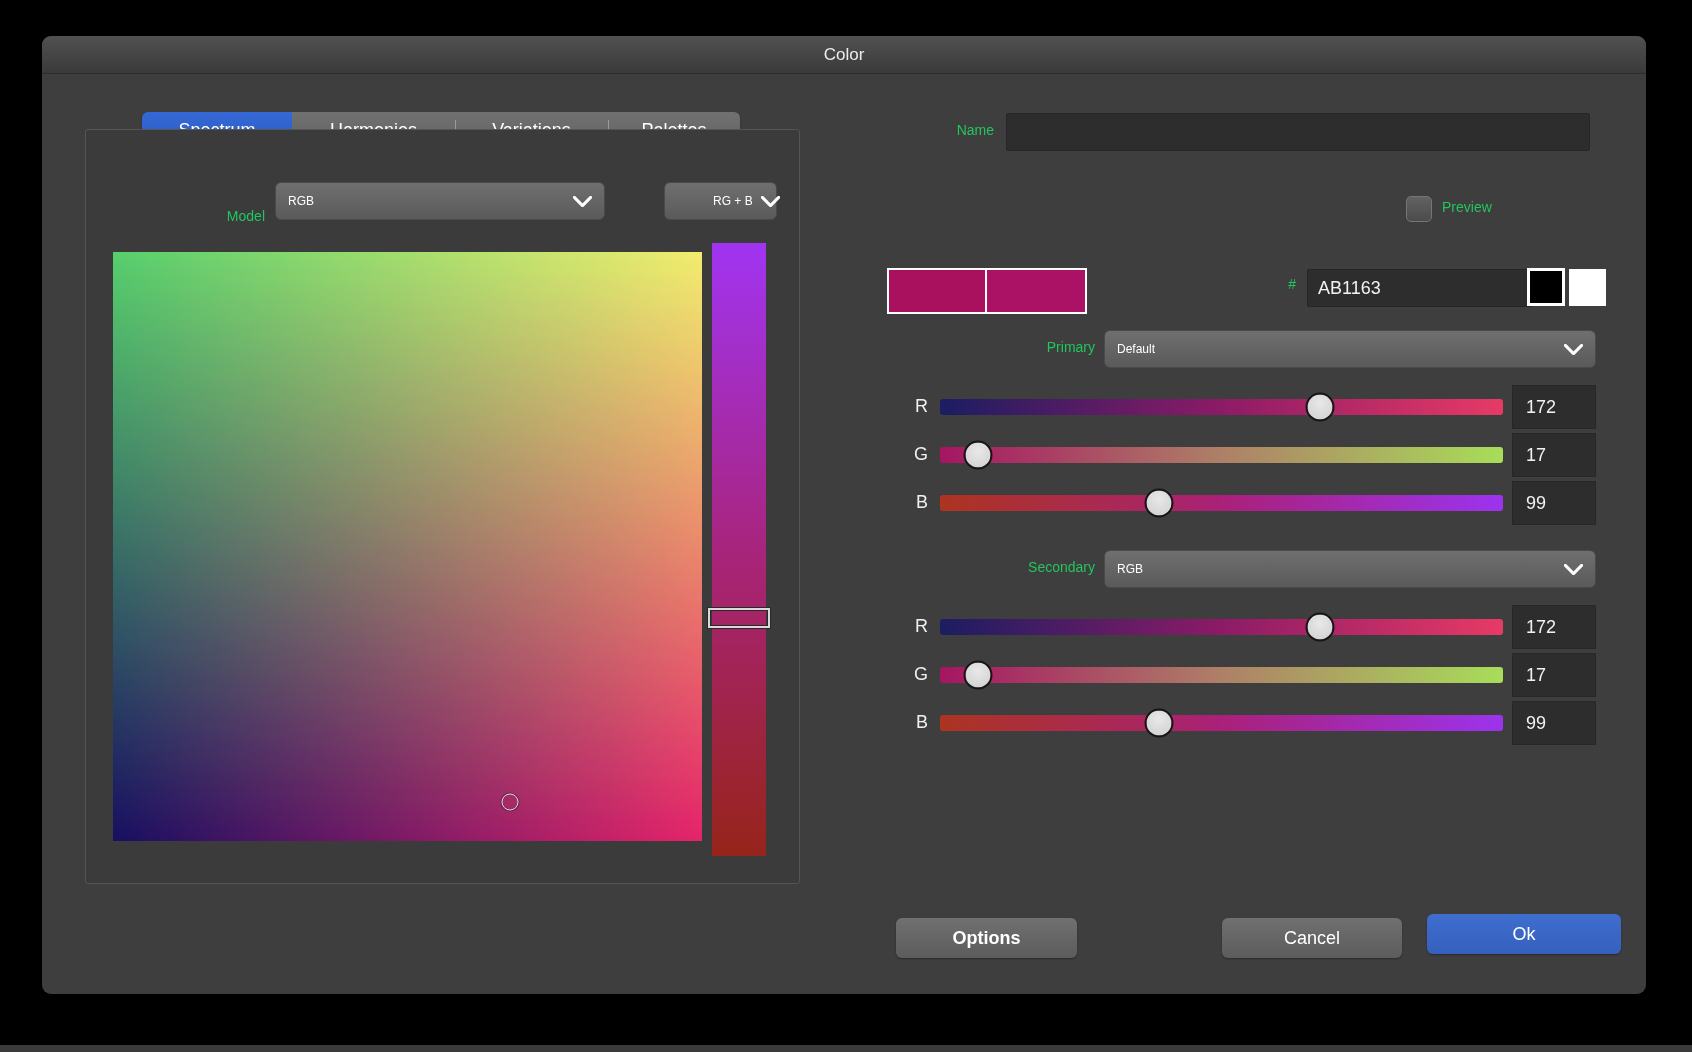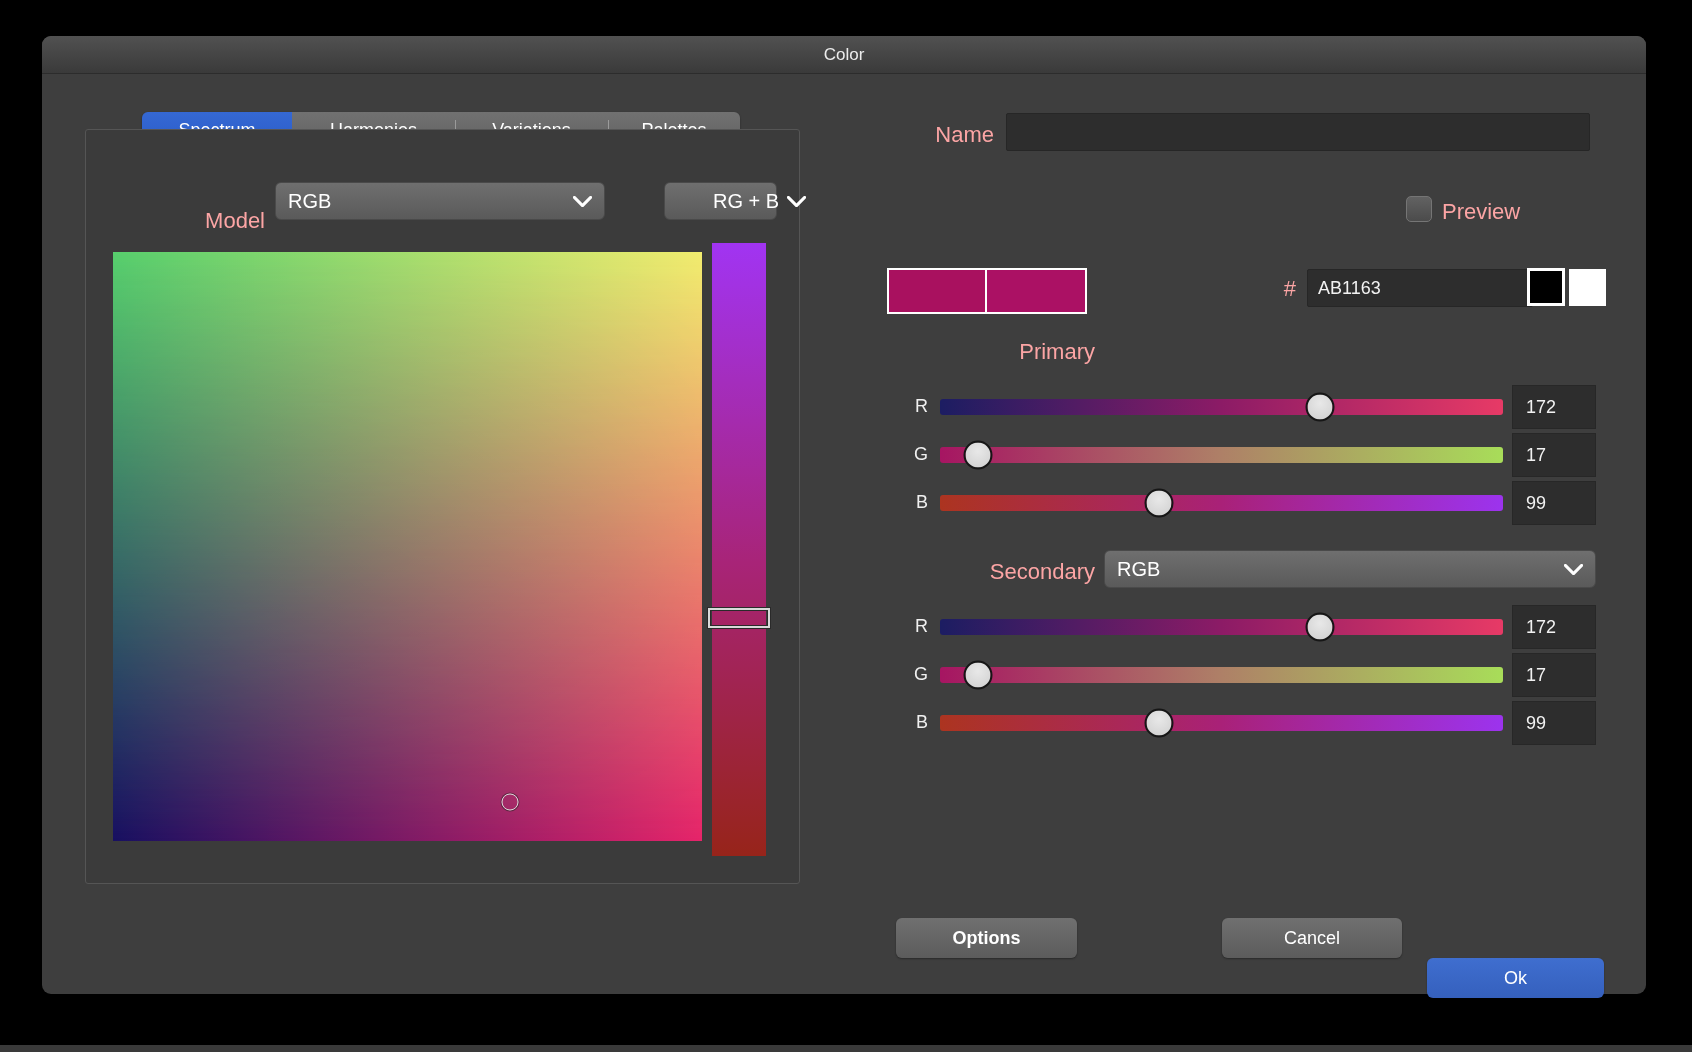--- a/index.html
+++ b/index.html
@@ -21,25 +21,25 @@
            border:1px solid #555; border-radius:3px; background:#3b3b3b; }
 
   .tabs { position:absolute; left:100px; top:76px; height:37px; display:flex;
           border-radius:6px; overflow:hidden; box-shadow:0 1px 2px rgba(0,0,0,.4); }
   .tab { height:37px; display:flex; align-items:center; justify-content:center;
          color:#fff; font-size:18px; background:linear-gradient(#717171,#616161); position:relative; }
   .tab.active { background:linear-gradient(#3568d4,#2a5cc6); }
   .tab-w1{width:150px;} .tab-w2{width:163px;} .tab-w3{width:153px;} .tab-w4{width:132px;}
   .tab-sep { position:absolute; left:0; top:8px; width:1px; height:21px; background:#9b9b9b; }
 
-  .field-label { position:absolute; color:#fca5a5; font-size:22px; text-align:right; }
+  .field-label { position:absolute; color:#22c55e; font-size:14px; text-align:right; }
 
   .dropdown { position:absolute; height:38px; border-radius:6px;
               background:linear-gradient(#6f6f6f,#5a5a5a); border:1px solid #4a4a4a;
-              display:flex; align-items:center; color:#fff; font-size:20px; padding:0 12px; }
+              display:flex; align-items:center; color:#fff; font-size:12px; padding:0 12px; }
   .dropdown .dd-text { flex:1 1 auto; }
   .dropdown .chev { flex:0 0 auto; width:19px; height:11px; margin-left:8px; }
   .dropdown.compact .dd-text { flex:0 0 auto; }
 
   .spectrum { position:absolute; left:71px; top:216px; width:589px; height:589px;
               background-image:linear-gradient(to right,#181061,#e6246a); }
   .spectrum .top-layer { position:absolute; inset:0;
               background:linear-gradient(to right,#57cf6d,#f1ed6e);
               -webkit-mask-image:linear-gradient(to bottom,rgba(0,0,0,1),rgba(0,0,0,0));
               mask-image:linear-gradient(to bottom,rgba(0,0,0,1),rgba(0,0,0,0)); }
@@ -152,20 +152,26 @@
       <div class="half" style="background: rgb(171, 17, 100);"></div>
     </div>
 
     <div class="field-label" style="left:1214px; top:240px; width:40px;">#</div>
     <input class="text-input" style="left: 1265px; top: 233px; width: 226px; height: 38px;" value="AB1163">
 
     <div class="bw-swatch bw-black" style="background: rgb(0, 0, 0);"></div>
     <div class="bw-swatch bw-white" style="background: rgb(255, 255, 255);"></div>
 
     <div class="field-label" style="left:898px; top:303px; width:155px;">Primary</div>
+    <div class="dropdown" style="left:1062px; top:294px; width:492px;">
+      <span class="dd-text">Default</span>
+      <svg class="chev" viewBox="0 0 14 8">
+        <polyline points="1,1 7,7 13,1" fill="none" stroke="#fff" stroke-width="2.2" stroke-linecap="round" stroke-linejoin="round"></polyline>
+      </svg>
+    </div>
 
     <div class="slider-label" style="left:838px; top:360px;">R</div>
     <div class="slider-track track-r" style="top:363px;">
       <div class="slider-handle" style="left: 67.451%;"></div>
     </div>
     <div class="value-box" style="top:349px;">172</div>
 
     <div class="slider-label" style="left:838px; top:408px;">G</div>
     <div class="slider-track track-g" style="top:411px;">
       <div class="slider-handle" style="left: 6.66667%;"></div>
@@ -203,19 +209,19 @@
       <div class="slider-handle" style="left: 38.8235%;"></div>
     </div>
     <div class="value-box" style="top:665px;">99</div>
 
     <div class="btn" style="left:854px; top:882px; width:181px;font-weight:bold;">
       <span>Options</span>
     </div>
     <div class="btn" style="left:1180px; top:882px; width:180px;">
       <span>Cancel</span>
     </div>
-    <div class="btn btn-ok" style="left:1385px; top:922px; width:177px;">
+    <div class="btn btn-ok" style="left:1385px; top:878px; width:194px;">
       <span>Ok</span>
     </div>
 
   </div>
   <div class="bottom-strip"></div>
 </div>
 
 </body></html>

